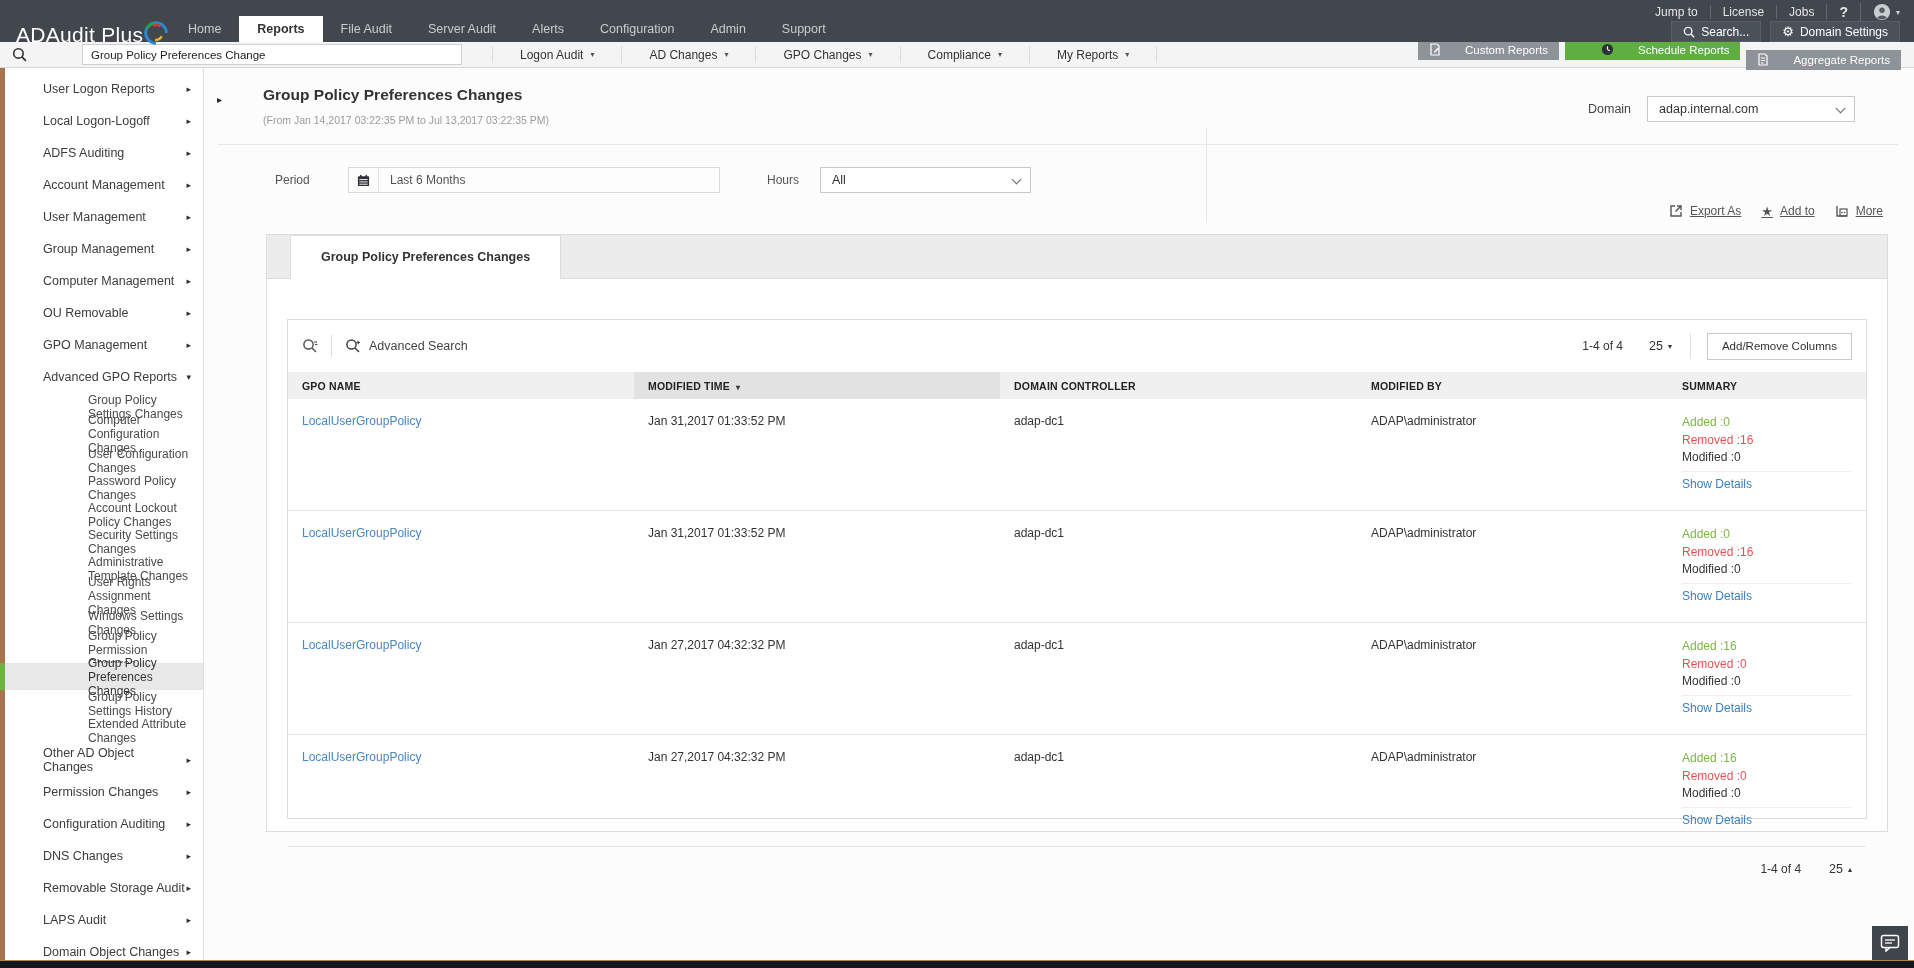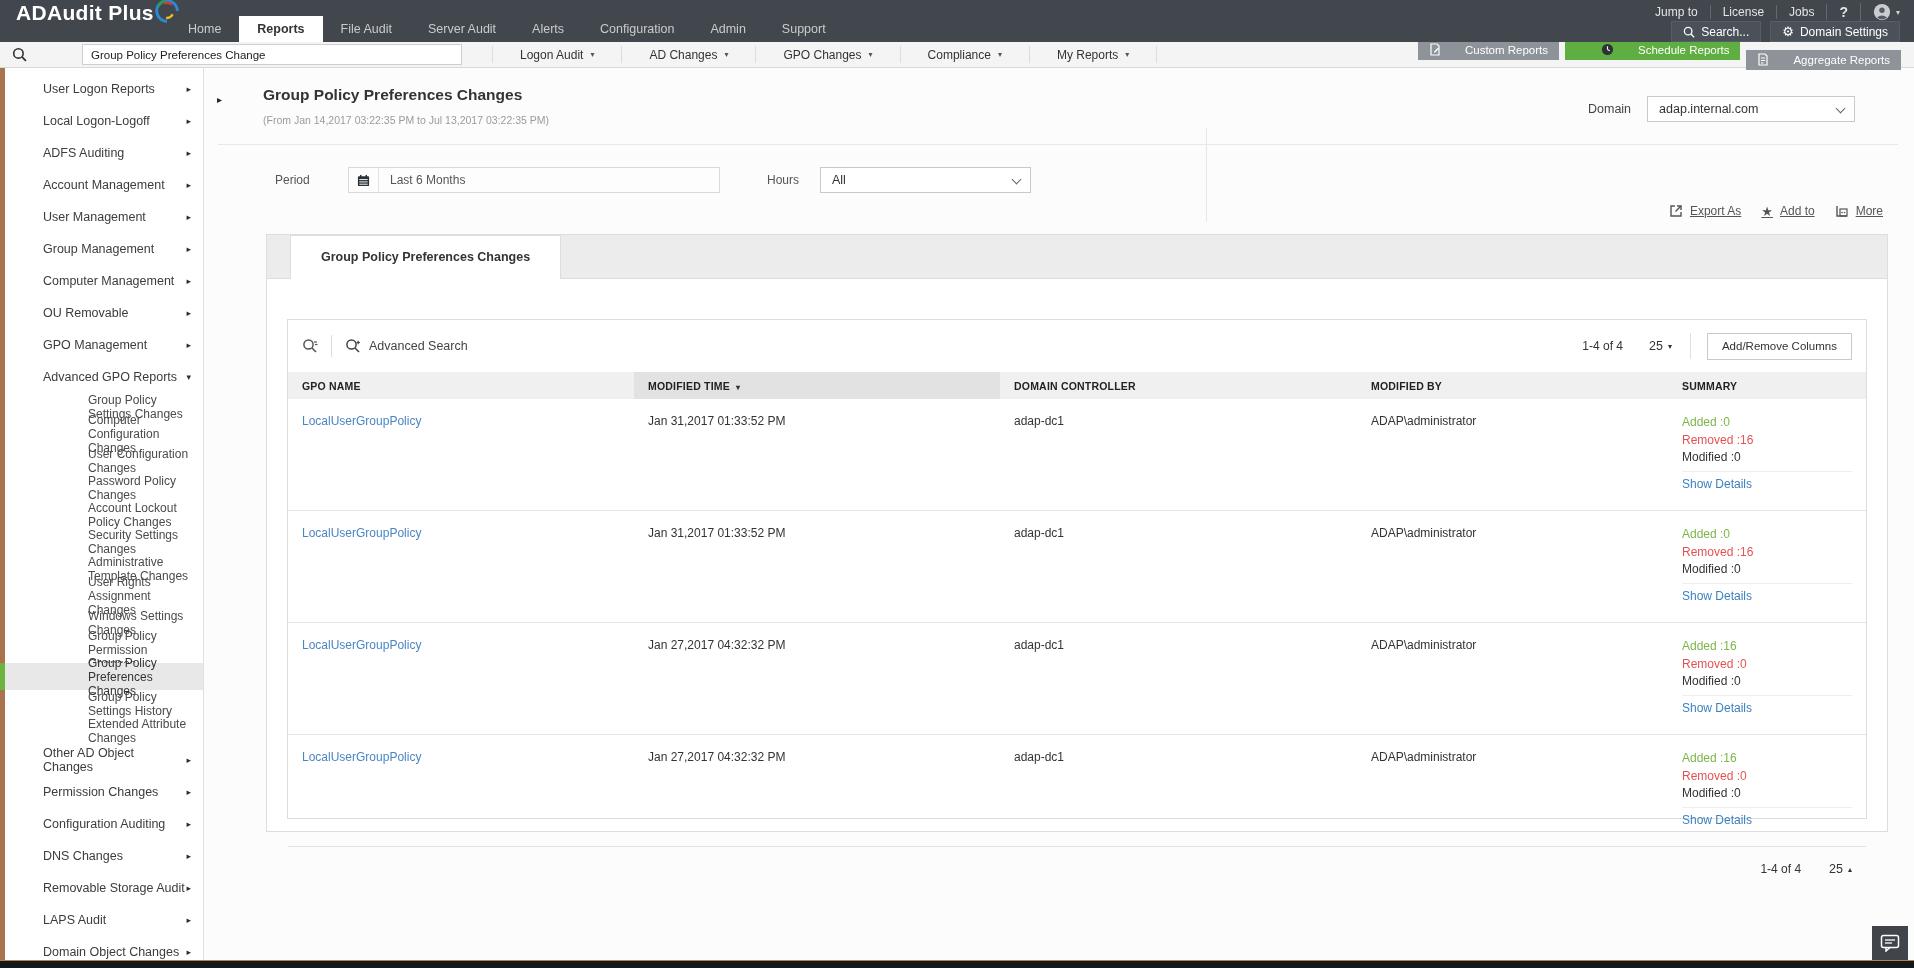--- a/index.html
+++ b/index.html
@@ -4,21 +4,21 @@
 <style>
   * { margin:0; padding:0; box-sizing:border-box; }
   html,body { width:1914px; height:968px; }
   body {
     position:relative; overflow:hidden;
     font-family:"Liberation Sans", sans-serif;
     background:#fcfcfc; color:#333;
   }
   
   .topbar { position:absolute; top:0; left:0; right:0; height:42px; background:var(--topbar-bg,#42474e); z-index:30; }
-  .logo { position:absolute; left:16px; top:0; display:flex; align-items:center; color:#fff; font-size:21px; font-weight:bold; letter-spacing:.3px; }
+  .logo { position:absolute; left:16px; top:22px; display:flex; align-items:center; color:#fff; font-size:21px; font-weight:normal; letter-spacing:.3px; }
   .logo svg { margin-left:-2px; margin-top:-4px; }
   .main-nav { position:absolute; left:170px; bottom:0; display:flex; height:26px; }
   .nav-item { padding:0 18px; line-height:26px; font-size:12.5px; color:#c9cccf; cursor:pointer; white-space:nowrap; }
   .nav-item.active { background:#fff; color:#333; font-weight:bold; }
   .topbar-right { position:absolute; right:14px; top:0; height:42px; display:flex; flex-direction:column; align-items:flex-end; justify-content:space-between; padding:3px 0 2px; }
   .links-row { display:flex; align-items:center; color:#e3e5e7; font-size:12px; }
   .link-item { padding:0 12px; border-left:1px solid rgba(255,255,255,.18); cursor:pointer; }
   .link-item:first-child { border-left:none; }
   .help-item { padding:0 12px; border-left:1px solid rgba(255,255,255,.18); font-size:14px; font-weight:bold; cursor:pointer; }
   .avatar-wrap { display:flex; align-items:center; gap:5px; padding-left:12px; border-left:1px solid rgba(255,255,255,.18); cursor:pointer; }

